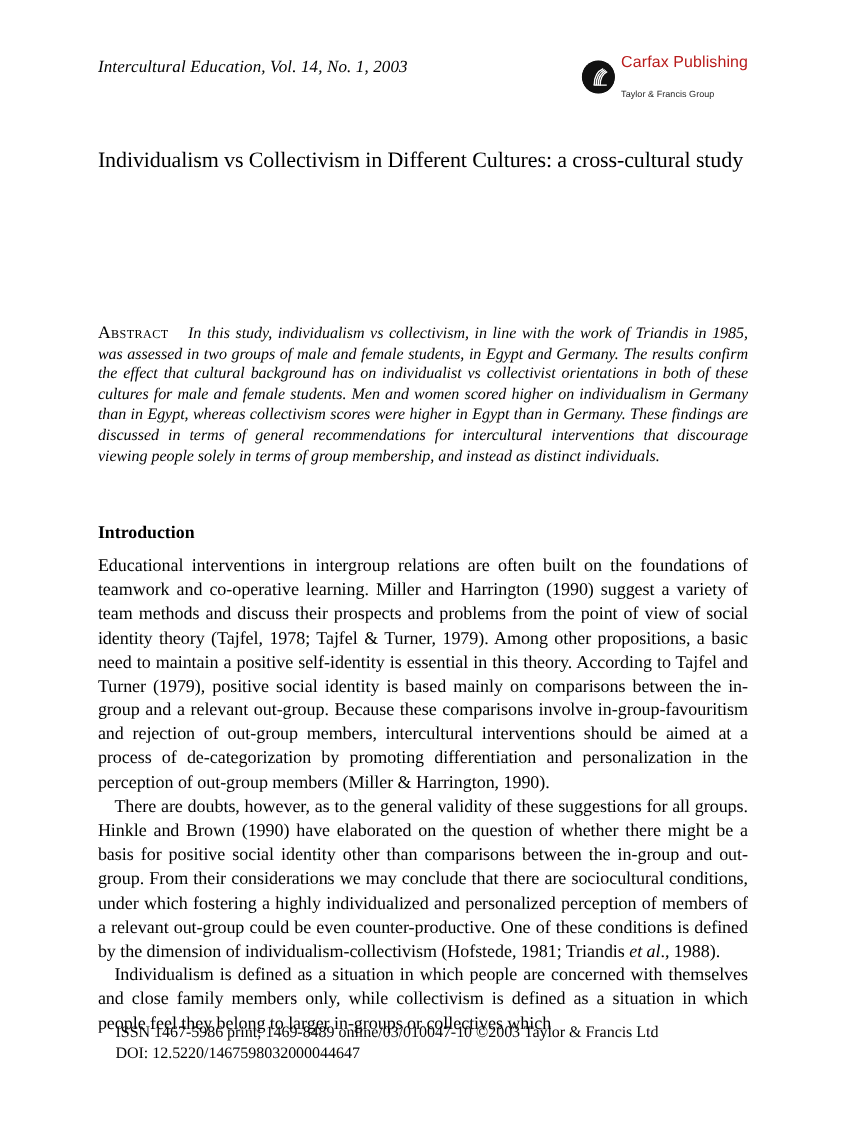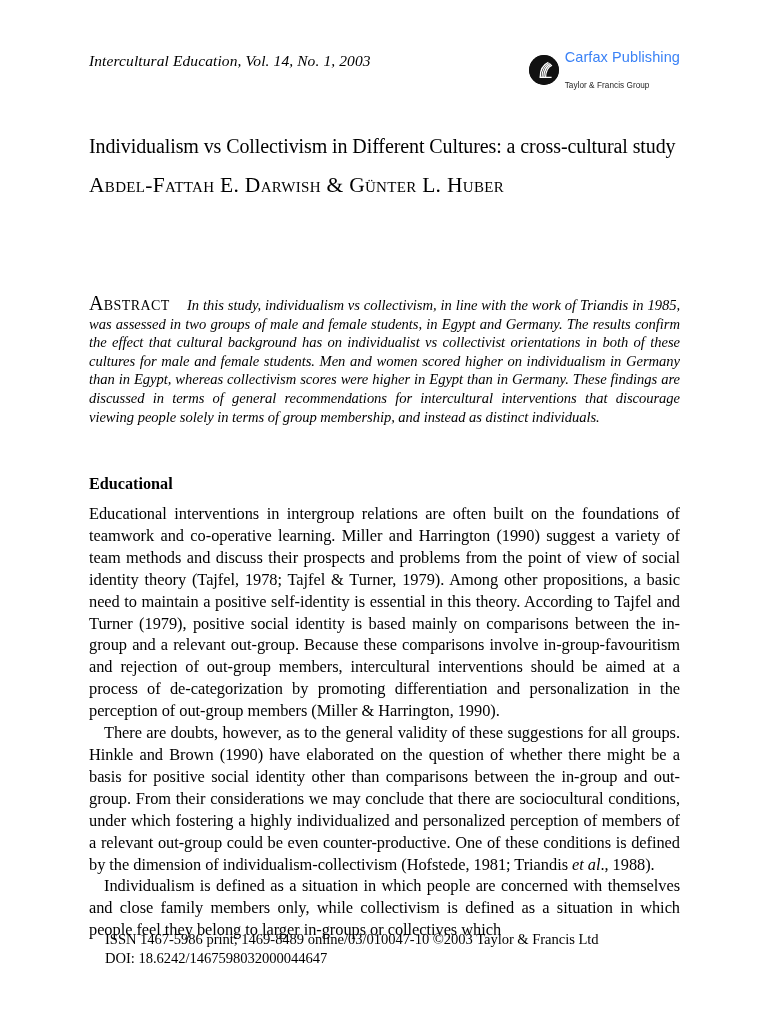--- a/index.html
+++ b/index.html
@@ -64,21 +64,21 @@
   .logo-text {
     display: flex;
     flex-direction: column;
     justify-content: center;
     line-height: 1;
   }
   .logo-name {
     font-family: "Liberation Sans", "DejaVu Sans", sans-serif;
     font-size: 14.5px;
     letter-spacing: 0.1px;
-    color: #3b82f6;
+    color: #b91c1c;
     white-space: nowrap;
   }
   .logo-sub {
     font-family: "Liberation Sans", "DejaVu Sans", sans-serif;
     font-size: 8.2px;
     letter-spacing: 0.05px;
     color: #262626;
     margin-top: 17px;
     white-space: nowrap;
   }
@@ -115,21 +115,21 @@
     font-size: 14.6px;
     line-height: 18.6px;
     text-align: justify;
     font-style: italic;
     letter-spacing: -0.05px;
   }
   .abstract .label {
     font-style: normal;
     font-variant: small-caps;
     letter-spacing: 0.4px;
-    font-size: 20px;
+    font-size: 16px;
   }
   .abstract .label::after {
     content: "\00a0\00a0\00a0";
   }
 
   
   .section-heading {
     position: absolute;
     left: 89px;
     top: 474px;
@@ -192,35 +192,34 @@
       </div>
       <div class="logo-text">
         <span class="logo-name">Carfax Publishing</span>
         <span class="logo-sub">Taylor &amp; Francis Group</span>
       </div>
     </div>
   </div>
 
   <div class="title-block">
     <h1 class="article-title">Individualism vs Collectivism in Different Cultures: a cross-cultural study</h1>
-    <p class="authors">Abdel-Fattah E. Darwish &amp; Günter L. Huber</p>
   </div>
 
   <div class="abstract">
     <span class="label">Abstract</span><span>In this study, individualism vs collectivism, in line with the work of Triandis in 1985, was assessed in two groups of male and female students, in Egypt and Germany. The results confirm the effect that cultural background has on individualist vs collectivist orientations in both of these cultures for male and female students. Men and women scored higher on individualism in Germany than in Egypt, whereas collectivism scores were higher in Egypt than in Germany. These findings are discussed in terms of general recommendations for intercultural interventions that discourage viewing people solely in terms of group membership, and instead as distinct individuals.</span>
   </div>
 
-  <h2 class="section-heading">Educational</h2>
+  <h2 class="section-heading">Introduction</h2>
 
   <div class="body-text">
     <p><span>Educational interventions in intergroup relations are often built on the foundations of teamwork and co-operative learning. Miller and Harrington (1990) suggest a variety of team methods and discuss their prospects and problems from the point of view of social identity theory (Tajfel, 1978; Tajfel &amp; Turner, 1979). Among other propositions, a basic need to maintain a positive self-identity is essential in this theory. According to Tajfel and Turner (1979), positive social identity is based mainly on comparisons between the in-group and a relevant out-group. Because these comparisons involve in-group-favouritism and rejection of out-group members, intercultural interventions should be aimed at a process of de-categorization by promoting differentiation and personalization in the perception of out-group members (Miller &amp; Harrington, 1990).</span></p>
 
     <p><span>There are doubts, however, as to the general validity of these suggestions for all groups. Hinkle and Brown (1990) have elaborated on the question of whether there might be a basis for positive social identity other than comparisons between the in-group and out-group. From their considerations we may conclude that there are sociocultural conditions, under which fostering a highly individualized and personalized perception of members of a relevant out-group could be even counter-productive. One of these conditions is defined by the dimension of individualism-collectivism (Hofstede, 1981; Triandis </span><span class="ital">et al</span><span>., 1988).</span></p>
 
     <p><span>Individualism is defined as a situation in which people are concerned with themselves and close family members only, while collectivism is defined as a situation in which people feel they belong to larger in-groups or collectives which</span></p>
   </div>
 
   <div class="footer-note">
     <div>ISSN 1467-5986 print; 1469-8489 online/03/010047-10 ©2003 Taylor &amp; Francis Ltd</div>
-    <div>DOI: 18.6242/1467598032000044647</div>
+    <div>DOI: 12.5220/1467598032000044647</div>
   </div>
 
 </div>
 
 </body></html>

